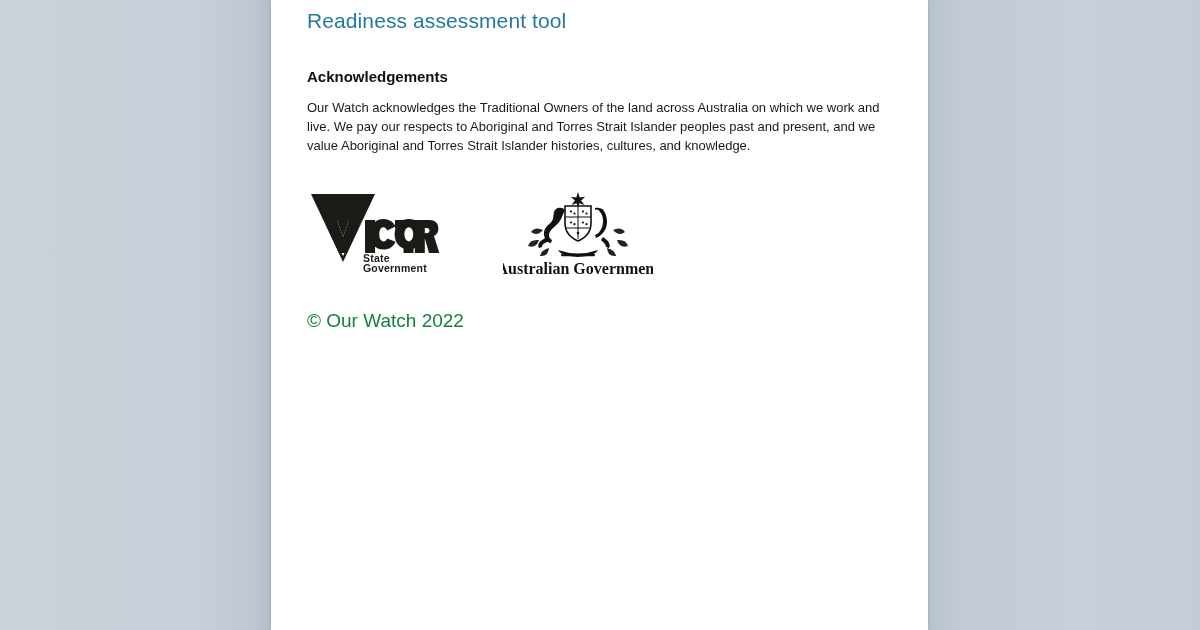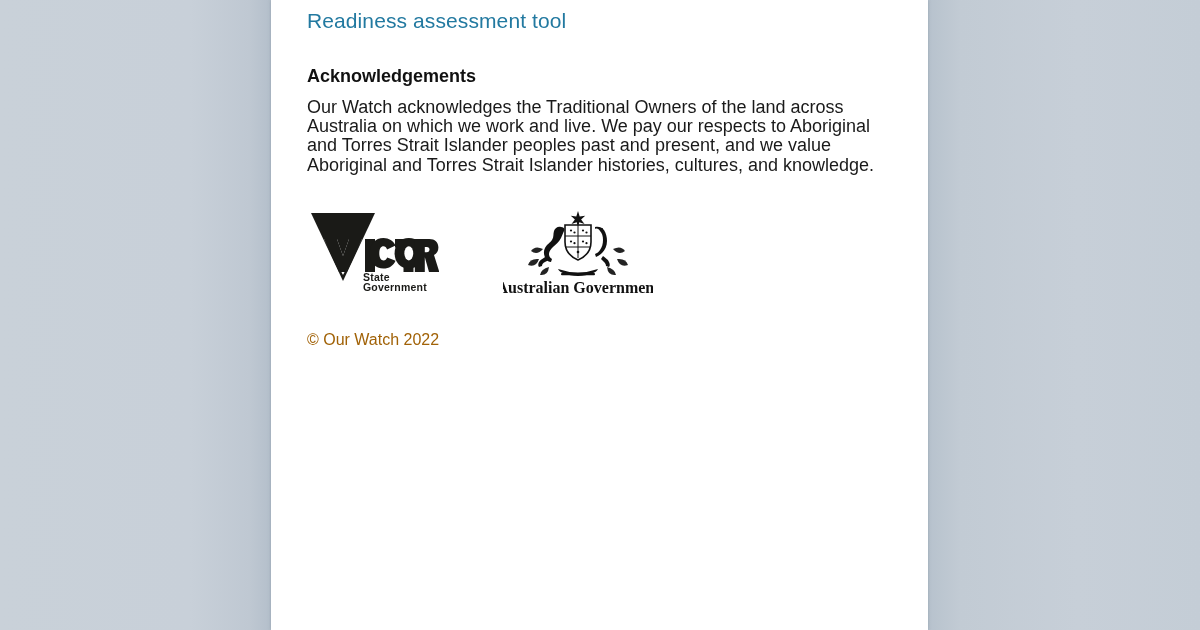--- a/index.html
+++ b/index.html
@@ -64,40 +64,40 @@
     font-size: 21px;
     font-weight: 400;
     letter-spacing: 0.1px;
     margin: 0;
     padding-top: 8px;
     line-height: 26px;
     white-space: nowrap;
   }
   .section-heading {
     color: #111111;
-    font-size: 18px;
+    font-size: 15px;
     font-weight: bold;
     margin: 0;
     padding-top: 34px;
     line-height: 17px;
   }
   .body-text {
     color: #1a1a1a;
-    font-size: 18px;
+    font-size: 13px;
     line-height: 19.2px;
     margin: 0;
     padding-top: 13px;
     width: 580px;
   }
   .body-text.second {
     padding-top: 13px;
   }
   .copyright {
-    color: #a16207;
-    font-size: 16px;
+    color: #15803d;
+    font-size: 19px;
     line-height: 18px;
     margin: 0;
     padding-top: 27px;
   }
 
   
   .logos {
     display: flex;
     align-items: flex-start;
     padding-top: 34px;

